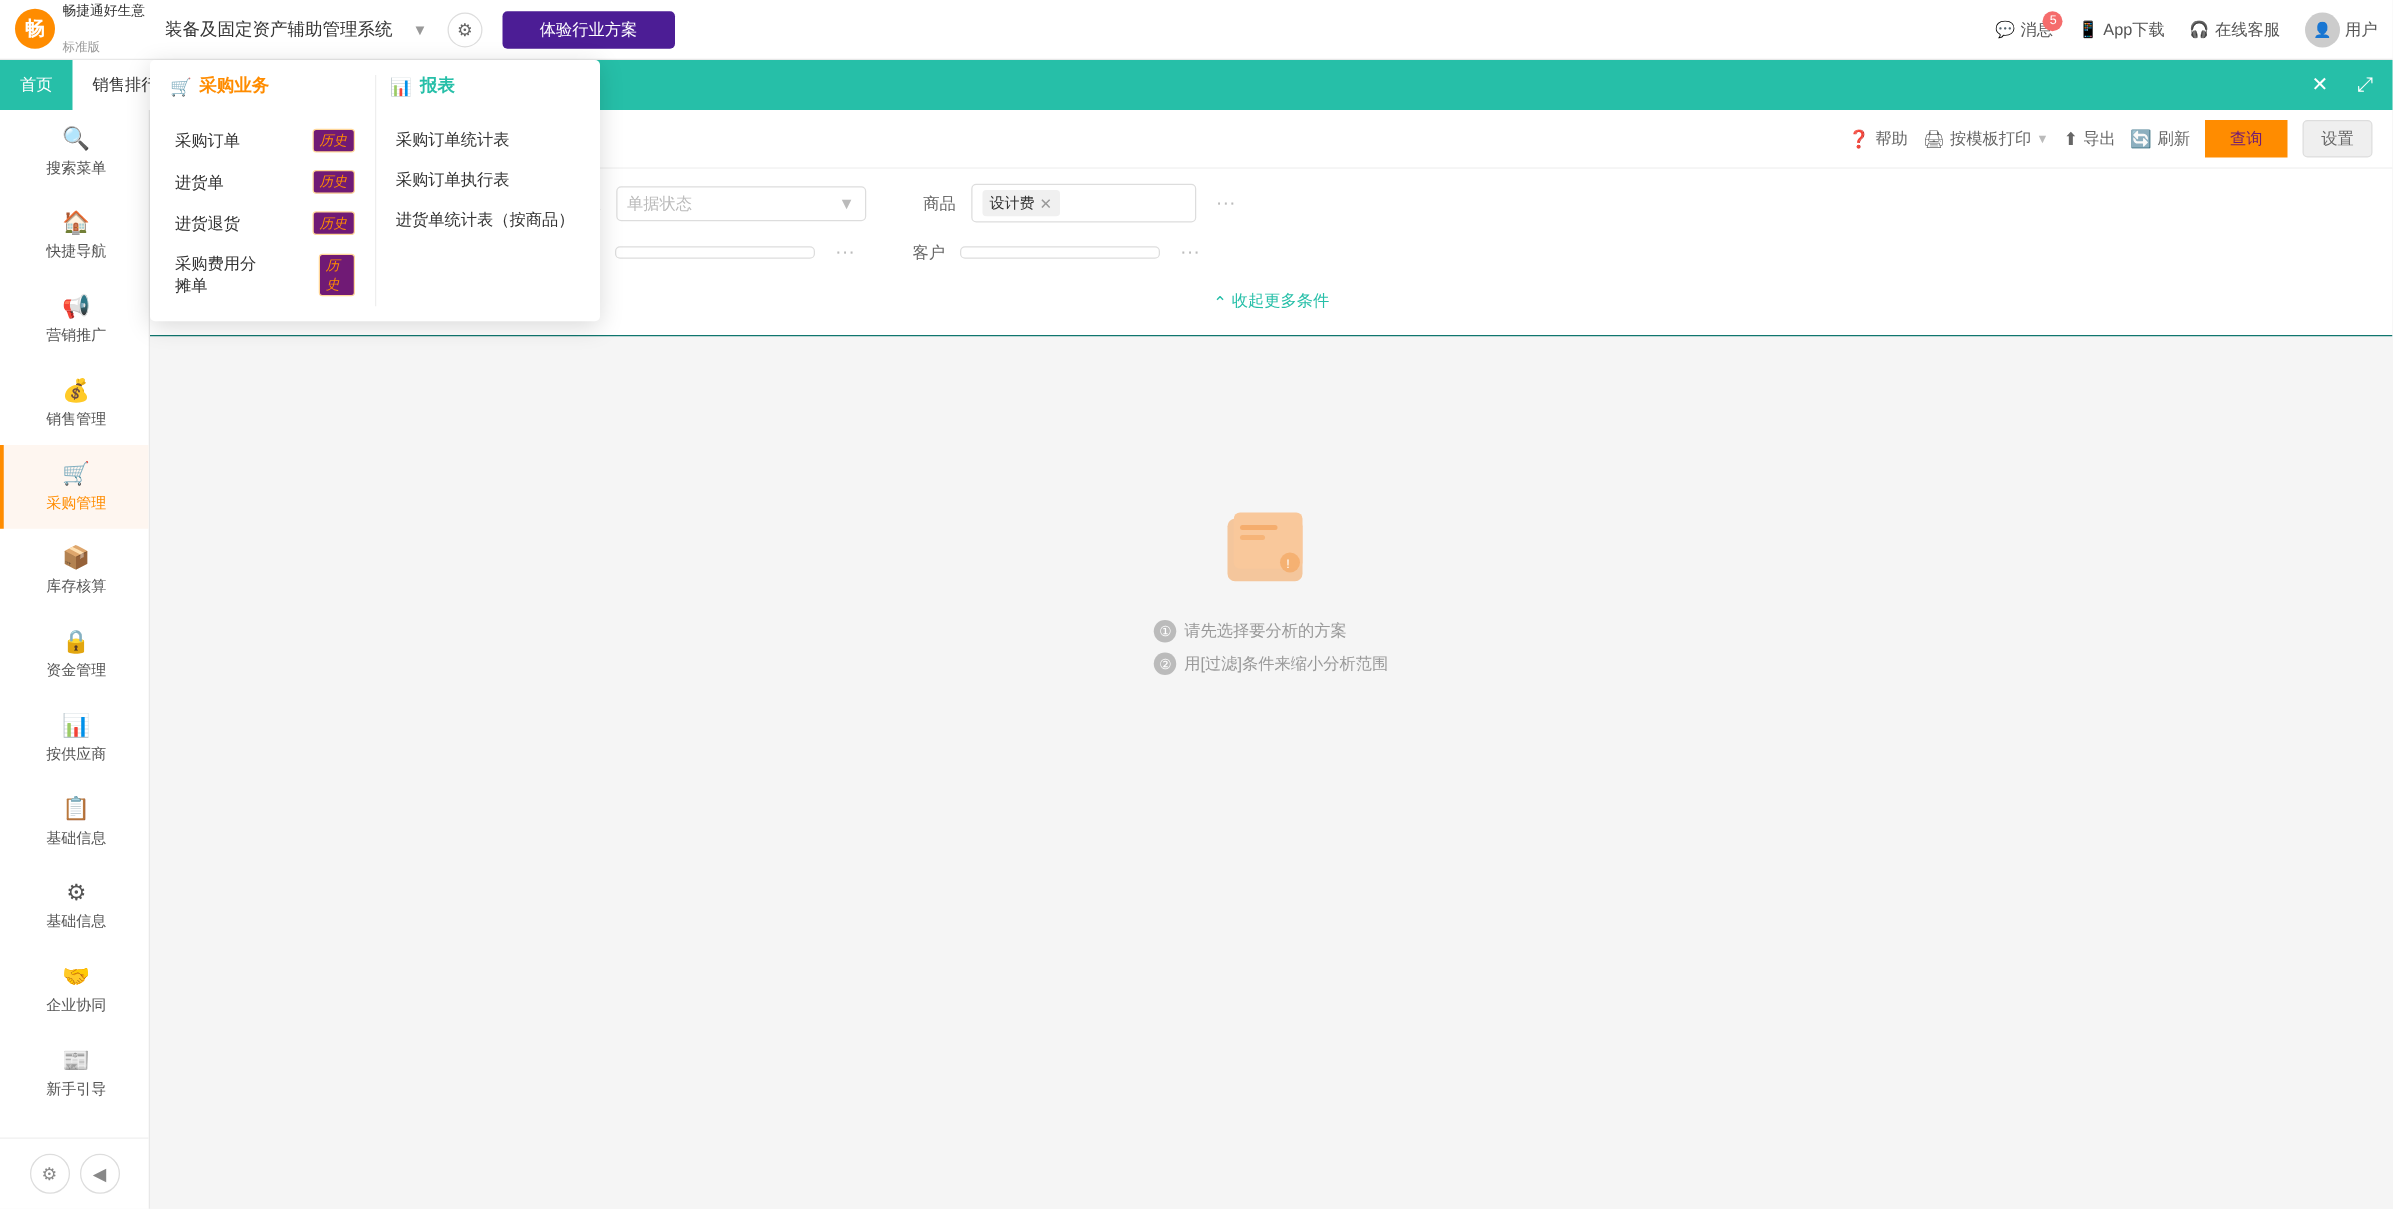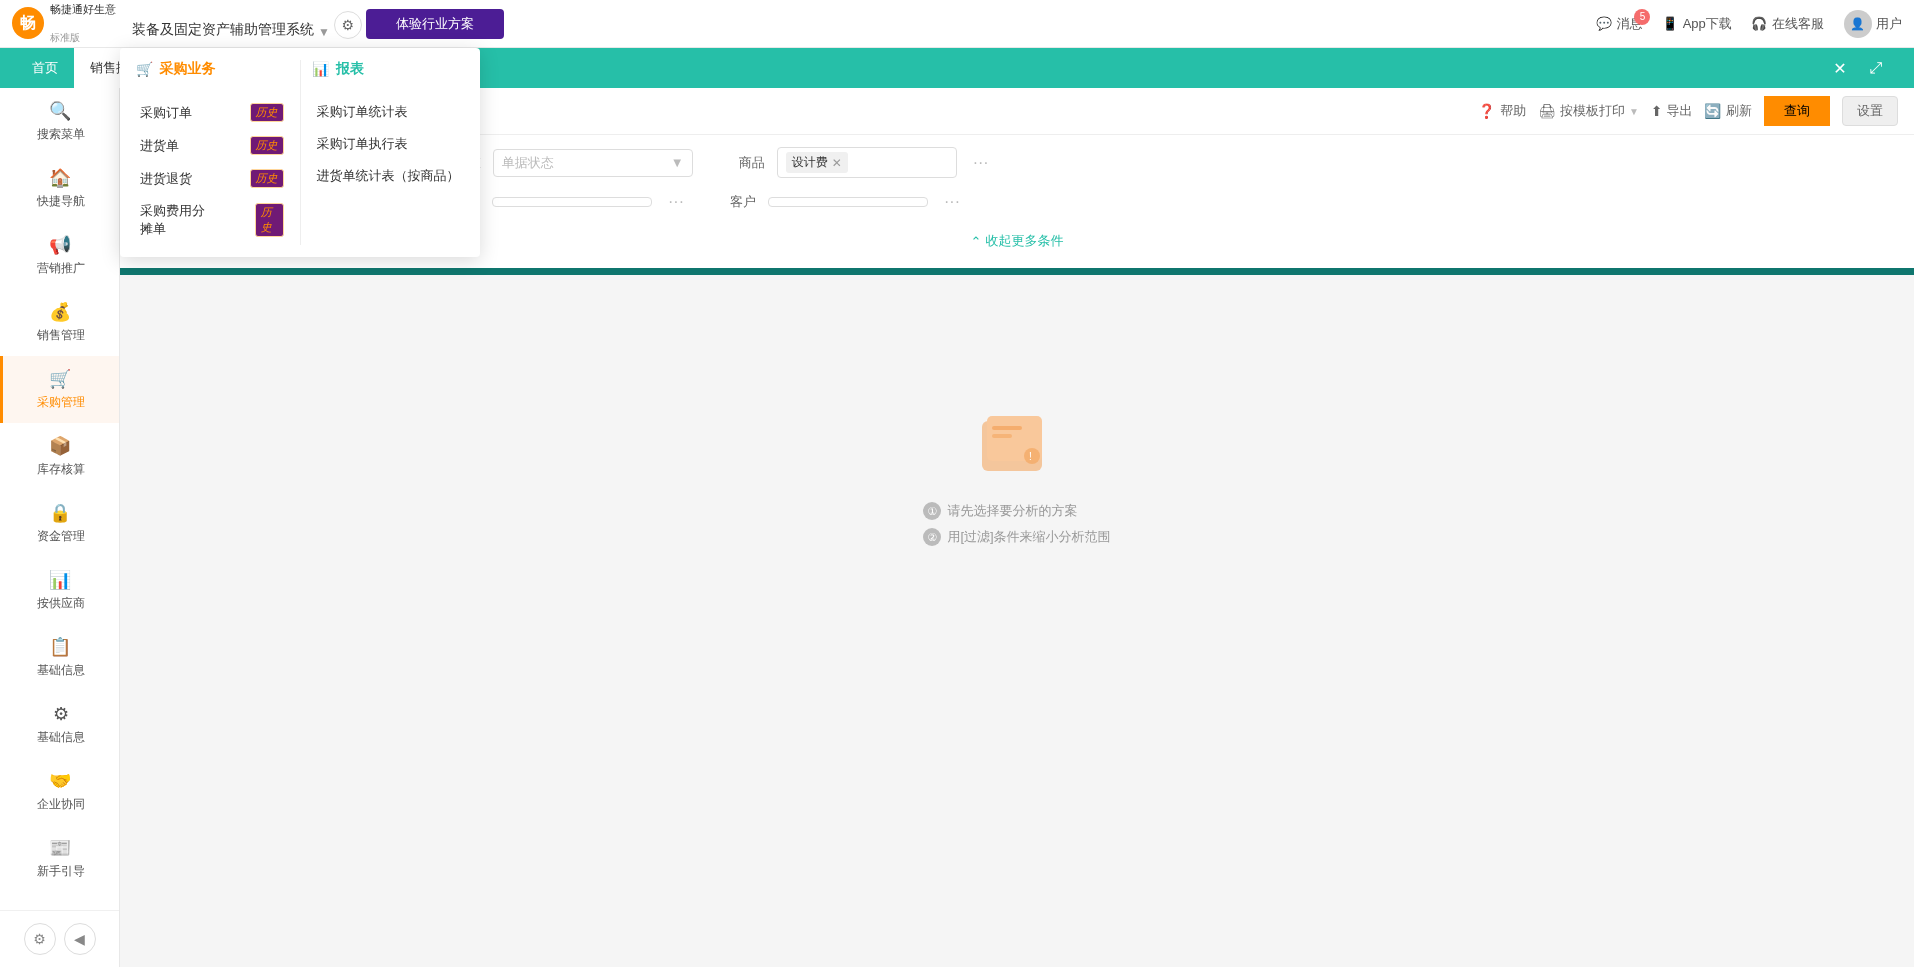--- a/index.html
+++ b/index.html
@@ -28,22 +28,22 @@
       background: #ff8c00;
       border-radius: 50%;
       display: flex; align-items: center; justify-content: center;
       color: #fff; font-size: 16px; font-weight: bold;
     }
     .logo-text { font-size: 11px; color: #333; line-height: 1.3; }
     .logo-sub { font-size: 10px; color: #999; margin-top: 15px; }
     .system-name {
       flex: 1;
       display: flex;
-      align-items: flex-end;
-      gap: 4px;
+      align-items: center;
+      gap: 16px;
       font-size: 14px;
       color: #333;
     }
     .system-name .chevron { color: #999; font-size: 12px; }
     .gear-btn {
       width: 28px; height: 28px;
       border-radius: 50%;
       border: 1px solid #ddd;
       display: flex; align-items: center; justify-content: center;
       cursor: pointer; color: #666; font-size: 14px;
@@ -91,21 +91,21 @@
       display: flex; align-items: center; justify-content: center;
       color: #fff; font-size: 12px;
     }
 
     
     .tab-bar {
       height: 40px;
       background: #26bfa8;
       display: flex;
       align-items: center;
-      padding: 16px;
+      padding: 0;
       position: fixed;
       top: 48px; left: 0; right: 0;
       z-index: 99;
     }
     .tab-item {
       height: 40px;
       display: flex;
       align-items: center;
       padding: 0 16px;
       cursor: pointer;
@@ -193,21 +193,21 @@
       flex: 1;
       background: #f5f5f5;
       overflow: hidden;
       position: relative;
     }
 
     
     .filter-bar {
       background: #fff;
       padding: 12px 16px;
-      border-bottom: 7px solid #0f766e;
+      border-bottom: 1px solid #0f766e;
     }
     .filter-row {
       display: flex;
       align-items: center;
       gap: 12px;
       margin-bottom: 10px;
     }
     .filter-row:last-child { margin-bottom: 0; }
     .filter-label {
       color: #666;
@@ -265,21 +265,21 @@
       background: #fff;
       border-bottom: 1px solid #eee;
     }
     .toolbar-btn {
       display: flex; align-items: center; gap: 4px;
       color: #666; font-size: 13px; cursor: pointer;
     }
     .toolbar-btn .icon { font-size: 14px; }
     .search-btn {
       background: #ff8c00;
-      color: #000000;
+      color: #701a75;
       border: none;
       border-radius: 0;
       padding: 6px 20px;
       cursor: pointer;
       font-size: 13px;
     }
     .settings-btn {
       border: 1px solid #ddd;
       border-radius: 4px;
       padding: 5px 14px;

